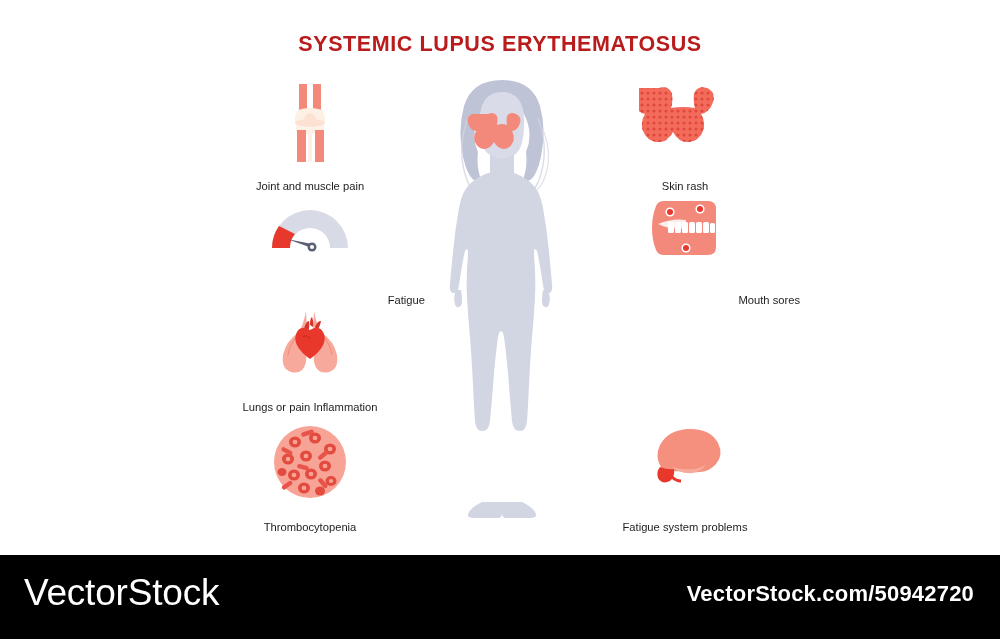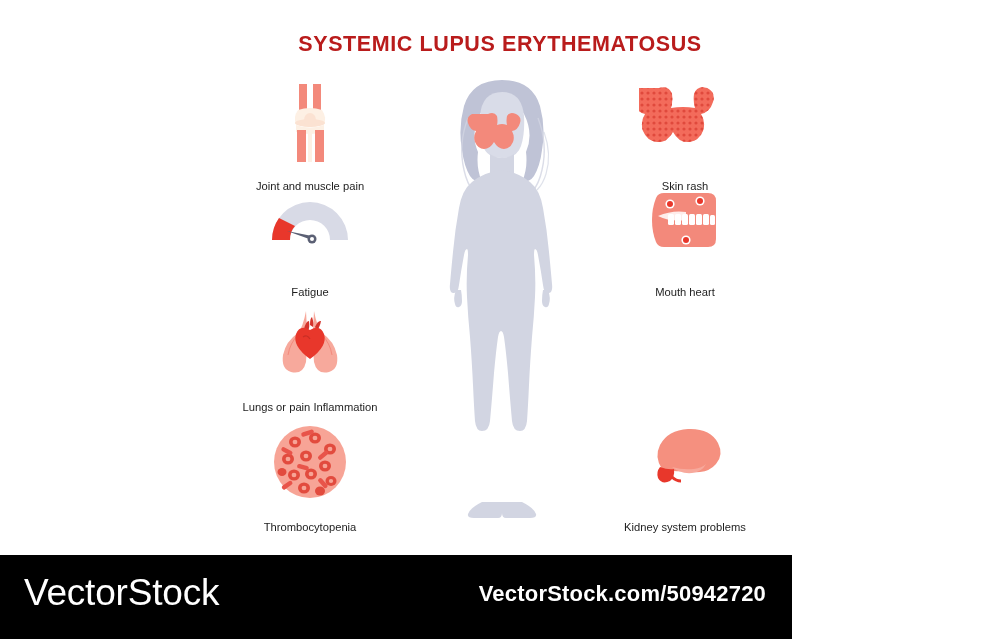--- a/index.html
+++ b/index.html
@@ -59,39 +59,39 @@
     color: #1d1d1d;
     font-family: "Liberation Sans", sans-serif;
     white-space: nowrap;
   }
 
   
   .s-left  { left: 195px; }
   .s-right { left: 570px; }
 
   .row-1 { top: 84px; }
-  .row-2 { top: 190px; }
+  .row-2 { top: 198px; text-align: right; }
   .row-3 { top: 305px; }
   .row-4 { top: 425px; }
 
   
   #figure {
     position: absolute;
     left: 420px;
     top: 78px;
     width: 165px;
     height: 450px;
   }
 
   
   #footer {
     position: absolute;
     left: 0;
     top: 555px;
-    width: 792px;
+    width: 1000px;
     height: 84px;
     background: #000000;
   }
   #footer .brand {
     position: absolute;
     left: 24px;
     top: 17px;
     font-size: 37px;
     color: #ffffff;
     font-family: "Liberation Sans", sans-serif;
@@ -259,38 +259,38 @@
         <g>
           <circle cx="24" cy="14" r="4.6" fill="#FFFFFF"></circle>
             <circle cx="24" cy="14" r="3" fill="#E8372B"></circle>
           <circle cx="54" cy="11" r="4.6" fill="#FFFFFF"></circle>
             <circle cx="54" cy="11" r="3" fill="#E8372B"></circle>
           <circle cx="40" cy="50" r="4.6" fill="#FFFFFF"></circle>
             <circle cx="40" cy="50" r="3" fill="#E8372B"></circle>
         </g>
       </svg>
     </div>
-    <div class="label">Mouth heart</div>
+    <div class="label">Mouth sores</div>
   </div>
 
 
   <div class="symptom s-right row-4">
     <div class="art">
       <svg width="86" height="60" viewBox="0 0 86 60">
 
         <path d="M20 44 q-8 -12 -2 -24 q8 -15 28 -16 q22 -1 30 14 q6 12 -2 21 q-6 7 -16 8 q-10 1 -18 -1 q-10 1 -20 -2 z" fill="#F5907F"></path>
 
         <path d="M30 42 q10 3 22 2 q8 -1 12 -5 q-4 8 -14 9 q-12 1 -20 -6 z" fill="#F7A99C"></path>
 
         <path d="M18 42 q8 3 14 2 q1 8 -4 12 q-8 4 -12 -3 q-2 -6 2 -11 z" fill="#E8372B"></path>
 
         <path d="M30 52 q4 4 9 4" stroke="#E8372B" stroke-width="3" fill="none"></path>
       </svg>
     </div>
-    <div class="label">Kidney system problems</div>
+    <div class="label">Fatigue system problems</div>
   </div>
 
   <div id="figure">
     <svg width="165" height="450" viewBox="0 0 165 450">
 
       <path d="M82 2
                q-30 0 -38 26
                q-6 22 -2 44
                q2 16 8 26
                q4 6 12 6

